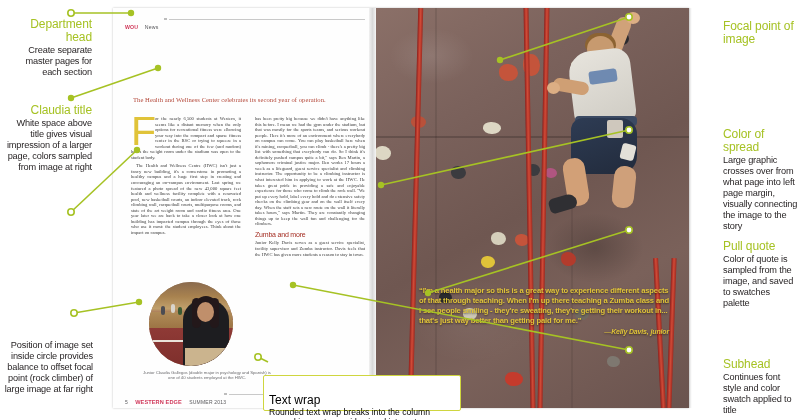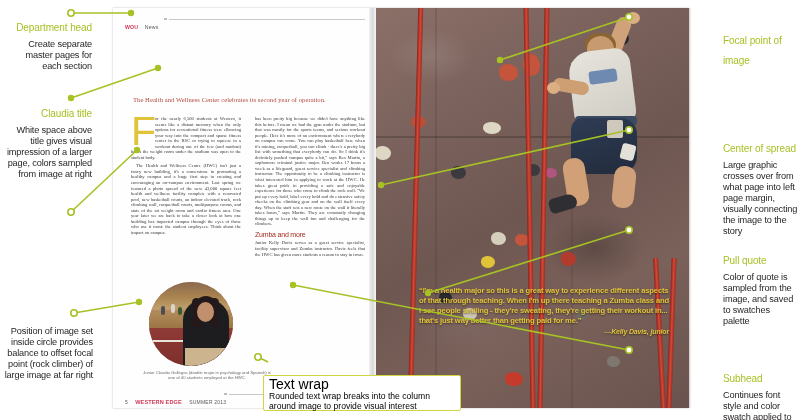--- a/index.html
+++ b/index.html
@@ -8,28 +8,28 @@
     background:#ffffff;
     font-family:"Liberation Sans", sans-serif;
     position:relative;
   }
   #stage{position:absolute;inset:0;width:800px;height:420px;overflow:hidden;background:#fff;}
 
   
   .ann{position:absolute;z-index:40;}
   .ann .ann-title{
     font-family:"Liberation Sans", sans-serif;
-    font-size:10px;line-height:20px;color:#a6c224;font-weight:400;
+    font-size:12px;line-height:13px;color:#a6c224;font-weight:400;
     letter-spacing:-0.1px;margin:0 0 1px 0;
   }
   .ann .ann-body{
     font-family:Liberation Sans, sans-serif;
     font-size:9.2px;line-height:11px;color:#231f20;letter-spacing:-0.15px;
   }
-  .ann.right{text-align:left;margin-top:11px;}
+  .ann.right{text-align:left;}
   .ann.left{text-align:right;}
 
   
   #leaders{position:absolute;left:0;top:0;width:800px;height:420px;z-index:45;pointer-events:none;}
 
   
   #spread{position:absolute;left:113px;top:8px;width:576px;height:400px;z-index:5;}
   #pageleft{
     position:absolute;left:0;top:0;width:262px;height:400px;background:#fefefe;
     box-shadow:0 0 2px rgba(0,0,0,.25);
@@ -182,21 +182,21 @@
   }
   .pullquote .attrib{display:block;text-align:right;font-style:italic;font-weight:bold;
     font-size:7px;margin-top:1px;}
 
   
   .callout{
     position:absolute;left:263px;top:375px;width:198px;height:36px;z-index:60;
     background:#ffffff;border:1px solid #cfd63f;border-radius:2px;padding:3px 5px;
     box-sizing:border-box;
   }
-  .callout .ann-title{font-size:14px;line-height:10.5px;margin-bottom:1px;}
+  .callout .ann-title{font-size:12px;line-height:10.5px;margin-bottom:1px;margin-top:16px;}
   .callout .ann-body{font-size:8.6px;line-height:10.5px;}
 
   .shadowedge{position:absolute;left:689px;top:8px;width:3px;height:400px;
     background:linear-gradient(to right,rgba(0,0,0,.10),rgba(0,0,0,0));z-index:7;}
 </style>
 </head>
 <body>
 
 <div id="stage">
 
@@ -356,30 +356,30 @@
     <div class="ann-title">Department head</div>
     <div class="ann-body">Create separate master pages for each section</div>
   </div>
 
   <div class="ann left" style="left:4px;top:104px;width:88px;">
     <div class="ann-title">Claudia title</div>
     <div class="ann-body">White space above title gives visual impression of a larger page, colors sampled from image at right</div>
   </div>
 
 
-  <div class="ann left" style="left:3px;top:326px;width:90px;">
+  <div class="ann left" style="left:3px;top:340px;width:90px;">
     <div class="ann-body">Position of image set inside circle provides balance to offset focal point (rock climber) of large image at far right</div>
   </div>
 
   <div class="ann right" style="left:723px;top:20px;width:74px;">
     <div class="ann-title">Focal point of image</div>
   </div>
 
   <div class="ann right" style="left:723px;top:128px;width:76px;">
-    <div class="ann-title">Center of spread</div>
+    <div class="ann-title">Color of spread</div>
     <div class="ann-body">Large graphic crosses over from what page into left page margin, visually connecting the image to the story</div>
   </div>
 
   <div class="ann right" style="left:723px;top:358px;width:74px;">
     <div class="ann-title">Subhead</div>
     <div class="ann-body">Continues font style and color swatch applied to title</div>
   </div>
 
   <div class="ann right" style="left:723px;top:240px;width:74px;">
     <div class="ann-title">Pull quote</div>

